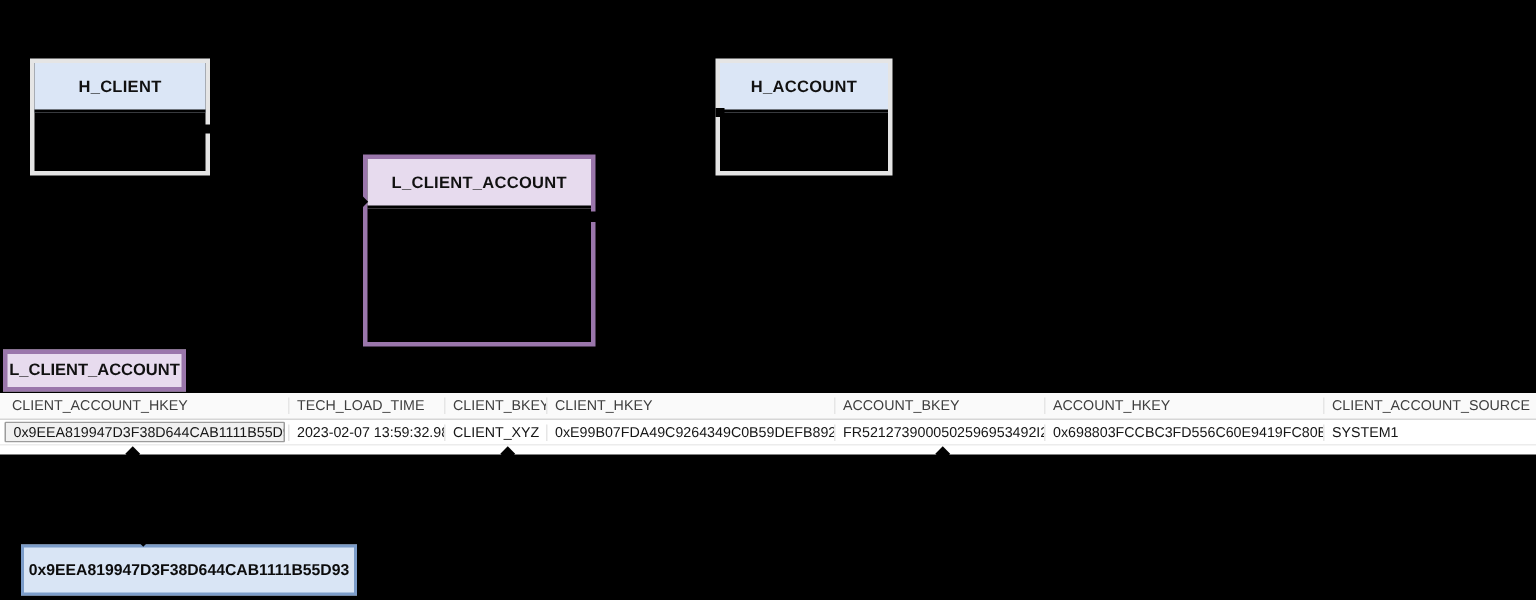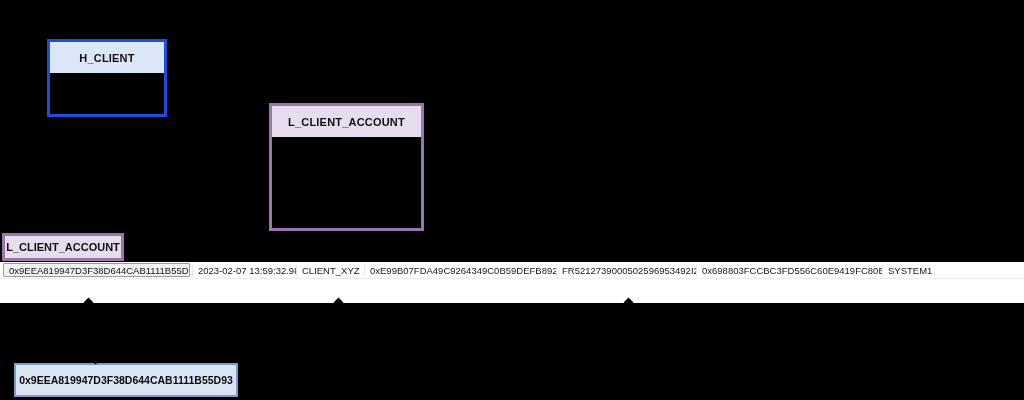--- a/index.html
+++ b/index.html
@@ -2,21 +2,21 @@
 <html><head>
 <meta charset="utf-8">
 <style>
   html,body { margin:0; padding:0; background:#000; }
   .canvas {
     position:relative; width:1024px; height:400px; background:#000;
     overflow:hidden; font-family:"Liberation Sans", sans-serif;
   }
 
   
-  .entity { position:absolute; box-sizing:border-box; background:#000; border:3px solid #1d4ed8;margin-left:27px; }
+  .entity { position:absolute; box-sizing:border-box; background:#000; border:3px solid #e5e5e5; }
   .entity-hdr {
     box-sizing:border-box; height:33px; border-bottom:2px solid #000;
     background:#dbe6f6; display:flex; align-items:center; justify-content:center;
     font-weight:bold; font-size:11px; color:#111; letter-spacing:.2px; white-space:nowrap;
   }
   .entity-body { background:#000; width:100%; }
   #h-client   { left:20px;  top:39px;  width:120px; height:78px; }
   #h-account  { left:477px; top:39px;  width:118px; height:78px; }
   #l-client-account { left:242px; top:103px; width:155px; height:128px; border-color:#9a76ab; }
   #l-client-account .entity-hdr { background:#e7dbee; }
@@ -64,24 +64,37 @@
   <div class="entity" id="h-client">
     <div class="entity-hdr">H_CLIENT</div>
     <div class="entity-body"></div>
   </div>
 
   <div class="entity" id="l-client-account">
     <div class="entity-hdr">L_CLIENT_ACCOUNT</div>
     <div class="entity-body"></div>
   </div>
 
+  <div class="entity" id="h-account">
+    <div class="entity-hdr">H_ACCOUNT</div>
+    <div class="entity-body"></div>
+  </div>
 
   <div class="label-box">L_CLIENT_ACCOUNT</div>
 
   <div class="grid">
+    <div class="grid-row grid-head">
+      <div class="cell c1">CLIENT_ACCOUNT_HKEY</div>
+      <div class="cell c2">TECH_LOAD_TIME</div>
+      <div class="cell c3">CLIENT_BKEY</div>
+      <div class="cell c4">CLIENT_HKEY</div>
+      <div class="cell c5">ACCOUNT_BKEY</div>
+      <div class="cell c6">ACCOUNT_HKEY</div>
+      <div class="cell c7">CLIENT_ACCOUNT_SOURCE</div>
+    </div>
     <div class="grid-row grid-data">
       <div class="cell c1" style="padding-left:0;">
         <span class="sel">0x9EEA819947D3F38D644CAB1111B55D93</span>
       </div>
       <div class="cell c2">2023-02-07 13:59:32.980</div>
       <div class="cell c3">CLIENT_XYZ</div>
       <div class="cell c4">0xE99B07FDA49C9264349C0B59DEFB892B</div>
       <div class="cell c5">FR5212739000502596953492I25</div>
       <div class="cell c6">0x698803FCCBC3FD556C60E9419FC80B62</div>
       <div class="cell c7">SYSTEM1</div>

